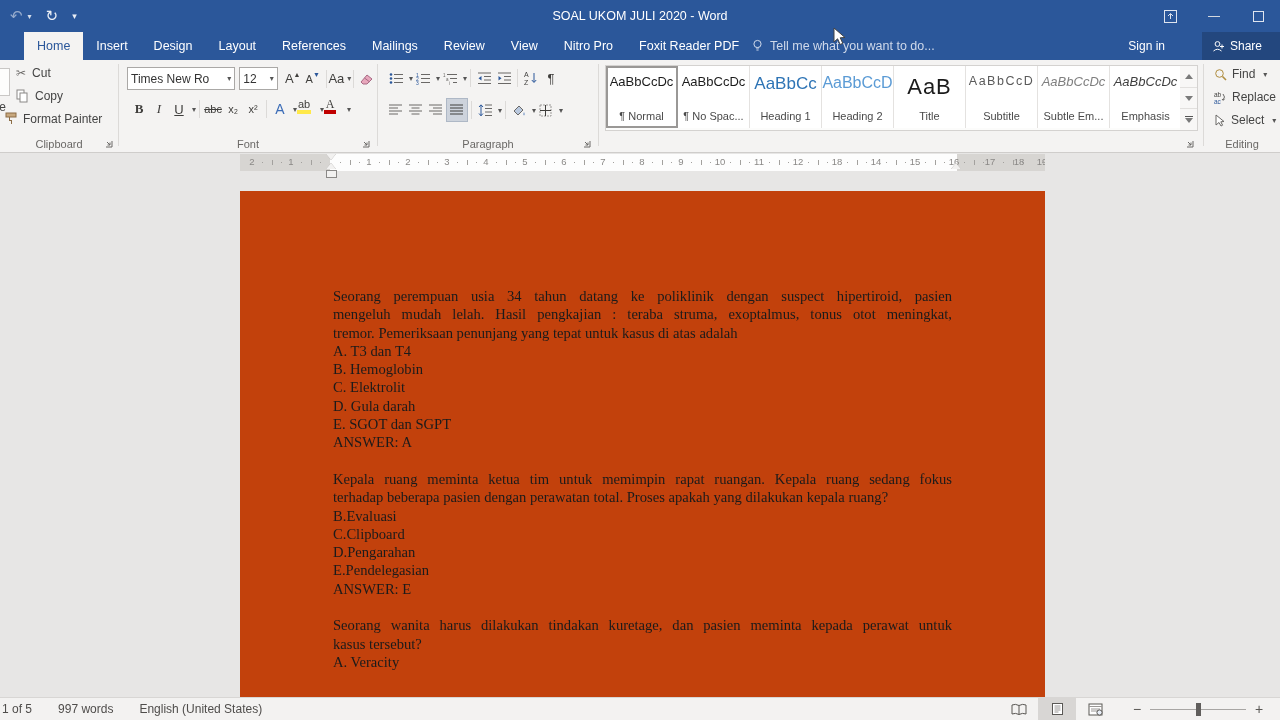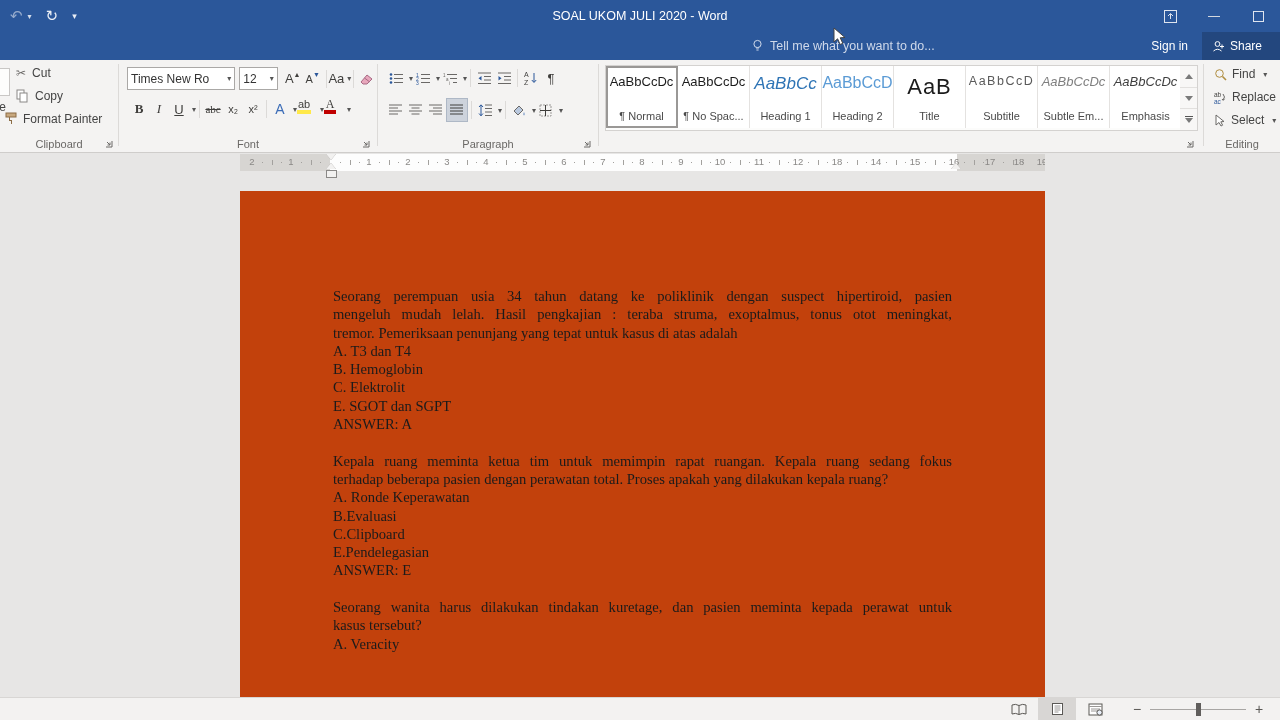--- a/index.html
+++ b/index.html
@@ -19,21 +19,21 @@
   .restore-box{width:9px;height:9px;border:1px solid #dfe5ef;}
 
   
   .tabrow{position:absolute;left:0;top:32px;width:1280px;height:28px;background:#2b579a;color:#fff;}
   .tabs{position:absolute;left:24px;top:0;height:28px;display:flex;}
   .tab{padding:0 13px;line-height:28px;font-size:12.5px;color:#fff;white-space:nowrap;}
   .tab.active{background:#f4f3f2;color:#2b579a;}
   .file-sliver{position:absolute;left:-30px;top:0;width:38px;text-align:center;line-height:28px;font-size:12.5px;color:#fff;}
   .tellme{position:absolute;left:752px;top:0;height:28px;display:flex;align-items:center;gap:7px;
     font-size:12.5px;color:#cfd9ea;}
-  .tab-right{position:absolute;right:0;top:0;height:28px;display:flex;align-items:center;}
+  .tab-right{position:absolute;right:0;top:0;height:28px;display:flex;align-items:center;gap:23px;}
   .signin{font-size:12px;color:#fff;padding:0 14px;line-height:28px;}
   .share{height:28px;display:flex;align-items:center;gap:5px;background:rgba(0,0,0,.18);
     padding:0 10px;font-size:12px;color:#fff;width:58px;}
 
   
   .ribbon{position:absolute;left:0;top:60px;width:1280px;height:92px;background:#f4f3f2;
     border-bottom:1px solid #cfcdcb;color:#3f3e3c;}
   .group{position:absolute;top:0;height:92px;}
   .gsep{position:absolute;top:4px;height:82px;width:1px;background:#dcdad8;}
   .gname{position:absolute;left:0;right:0;bottom:2px;text-align:center;font-size:11px;color:#6a6866;}
@@ -48,21 +48,21 @@
   .sel{background:#cdd3dc;border:1px solid #aeb8c6;}
   .underA{display:inline-block;line-height:11px;}
   .colorbar{display:block;height:4px;margin-top:0px;}
 
   
   .gallery{position:absolute;left:6px;top:5px;height:64px;background:#fcfcfb;border:1px solid #d4d2d0;display:flex;}
   .style-item{width:71px;height:62px;border-right:1px solid #e4e2e0;background:#fff;overflow:hidden;position:relative;}
   .style-item.selbox{outline:2px solid #9a9896;outline-offset:-2px;}
   .sprev{position:absolute;left:0;right:0;top:8px;text-align:center;white-space:nowrap;font-size:13px;color:#1b1b1b;}
   .sname{position:absolute;left:0;right:0;bottom:6px;text-align:center;font-size:11px;color:#4a4a4a;white-space:nowrap;overflow:hidden;}
-  .sp-h1{color:#2e74b5;font-size:17px;font-style:italic;}
+  .sp-h1{color:#2e74b5;font-size:17px;}
   .sp-h2{color:#5b9bd5;font-size:16px;}
   .sp-title{font-size:22px;letter-spacing:1px;}
   .sp-sub{color:#5a5a5a;letter-spacing:1.5px;font-size:12.5px;}
   .sp-sem{color:#7f7f7f;font-style:italic;}
   .sp-em{color:#3f3f3f;font-style:italic;}
   .galscroll{position:absolute;top:5px;width:17px;height:64px;border:1px solid #d4d2d0;border-left:none;background:#f8f7f6;
     display:flex;flex-direction:column;}
   .gsbtn{flex:1;display:flex;align-items:center;justify-content:center;font-size:7px;color:#555;border-bottom:1px solid #e2e0de;}
 
   
@@ -129,20 +129,32 @@
       </div>
       <div class="winbtn">—</div>
       <div class="winbtn">
           <span class="restore-box"></span>
         </div>
     </div>
   </div>
 
   <div class="tabrow">
     <span class="file-sliver">File</span>
+    <div class="tabs">
+      <span class="tab active">Home</span>
+      <span class="tab">Insert</span>
+      <span class="tab">Design</span>
+      <span class="tab">Layout</span>
+      <span class="tab">References</span>
+      <span class="tab">Mailings</span>
+      <span class="tab">Review</span>
+      <span class="tab">View</span>
+      <span class="tab">Nitro Pro</span>
+      <span class="tab">Foxit Reader PDF</span>
+    </div>
     <div class="tellme">
       <svg width="11" height="14" viewBox="0 0 11 14">
           <circle cx="5.5" cy="5" r="3.6" fill="none" stroke="#cfd9ea"></circle>
           <path d="M4 9 h3 M4.4 11 h2.2" stroke="#cfd9ea"></path>
         </svg>
       <span>Tell me what you want to do...</span>
     </div>
     <div class="tab-right">
       <span class="signin">Sign in</span>
       <div class="share">
@@ -218,21 +230,21 @@
               <path d="M5.5 6 L10.5 9.8" stroke="#a86a85"></path>
             </svg>
         </div>
       </div>
       <div class="crow" style="top:38px;left:10px;">
         <div class="fbtn" style="font-weight:bold;font-family:'Liberation Serif',serif;">B</div>
         <div class="fbtn" style="font-style:italic;font-family:'Liberation Serif',serif;">I</div>
         <div class="fbtn" style="text-decoration:underline;">U</div>
         <span class="dd">▾</span>
         <div class="vbar"></div>
-        <div class="fbtn" style="text-decoration:line-through;font-size:11px;font-family:Liberation Serif, serif;">abc</div>
+        <div class="fbtn" style="text-decoration:line-through;font-size:11px;">abc</div>
         <div class="fbtn" style="font-size:11px;">x₂</div>
         <div class="fbtn" style="font-size:11px;">x²</div>
         <div class="vbar"></div>
         <div class="fbtn" style="color:#3b6cb7;font-size:14px;">A</div>
         <span class="dd">▾</span>
         <div class="fbtn underA">
           <span style="display:inline-block;text-align:center;">
             <span style="font-size:11px;">ab</span>
             <span class="colorbar" style="background:#ffe94a;width:14px;"></span>
           </span>
@@ -441,28 +453,29 @@
 
   <div class="workspace">
     <div class="page">
       <div class="doctext" id="doc-text">
           <div class="dline j">Seorang perempuan usia 34 tahun datang ke poliklinik dengan suspect hipertiroid, pasien</div>
           <div class="dline j">mengeluh mudah lelah. Hasil pengkajian : teraba struma, exoptalmus, tonus otot meningkat,</div>
           <div class="dline">tremor. Pemeriksaan penunjang yang tepat untuk kasus di atas adalah</div>
           <div class="dline">A. T3 dan T4</div>
           <div class="dline">B. Hemoglobin</div>
           <div class="dline">C. Elektrolit</div>
+          <div class="dline">D. Gula darah</div>
           <div class="dline">E. SGOT dan SGPT</div>
           <div class="dline">ANSWER: A</div>
           <div class="dline">&nbsp;</div>
           <div class="dline j">Kepala  ruang meminta ketua tim untuk memimpin rapat ruangan. Kepala ruang sedang fokus</div>
           <div class="dline">terhadap beberapa pasien dengan perawatan total. Proses apakah yang dilakukan kepala ruang?</div>
-          <div class="dline">A. Ronde Keperawatan</div>
           <div class="dline">B.Evaluasi</div>
           <div class="dline">C.Clipboard</div>
+          <div class="dline">D.Pengarahan</div>
           <div class="dline">E.Pendelegasian</div>
           <div class="dline">ANSWER: E</div>
           <div class="dline">&nbsp;</div>
           <div class="dline j">Seorang wanita harus dilakukan tindakan kuretage, dan pasien meminta kepada perawat untuk</div>
           <div class="dline">kasus tersebut?</div>
           <div class="dline">A. Veracity</div>
         </div>
     </div>
   </div>
 
@@ -550,20 +563,25 @@
       <div class="rtickbar" style="left: 773px;"></div>
       <div class="rtickdot" style="left: 782px;"></div>
       <div class="rtickdot" style="left: 802px;"></div>
     </div>
   <div class="ind-first marker-edge"></div>
   <div class="ind-hang marker-edge"></div>
   <div class="ind-left"></div>
   <div class="ind-right marker-edge"></div>
 
   <div class="statusbar">
+    <div class="sleft">
+      <span>1 of 5</span>
+      <span>997 words</span>
+      <span>English (United States)</span>
+    </div>
     <div class="sright">
       <div class="viewbtn">
         <svg width="16" height="13" viewBox="0 0 16 13">
             <path d="M8 2.5 Q4.5 0.5 1 2 L1 11 Q4.5 9.5 8 11.5 Q11.5 9.5 15 11 L15 2 Q11.5 0.5 8 2.5 Z M8 2.5 V11.5" fill="none" stroke="#5a5855"></path>
           </svg>
       </div>
       <div class="viewbtn active">
         <svg width="13" height="14" viewBox="0 0 13 14">
             <rect x="1.5" y="1.5" width="10" height="11" fill="#fff" stroke="#5a5855"></rect>
             <path d="M3.5 4 h6 M3.5 6 h6 M3.5 8 h6 M3.5 10 h4" stroke="#9a9896"></path>

